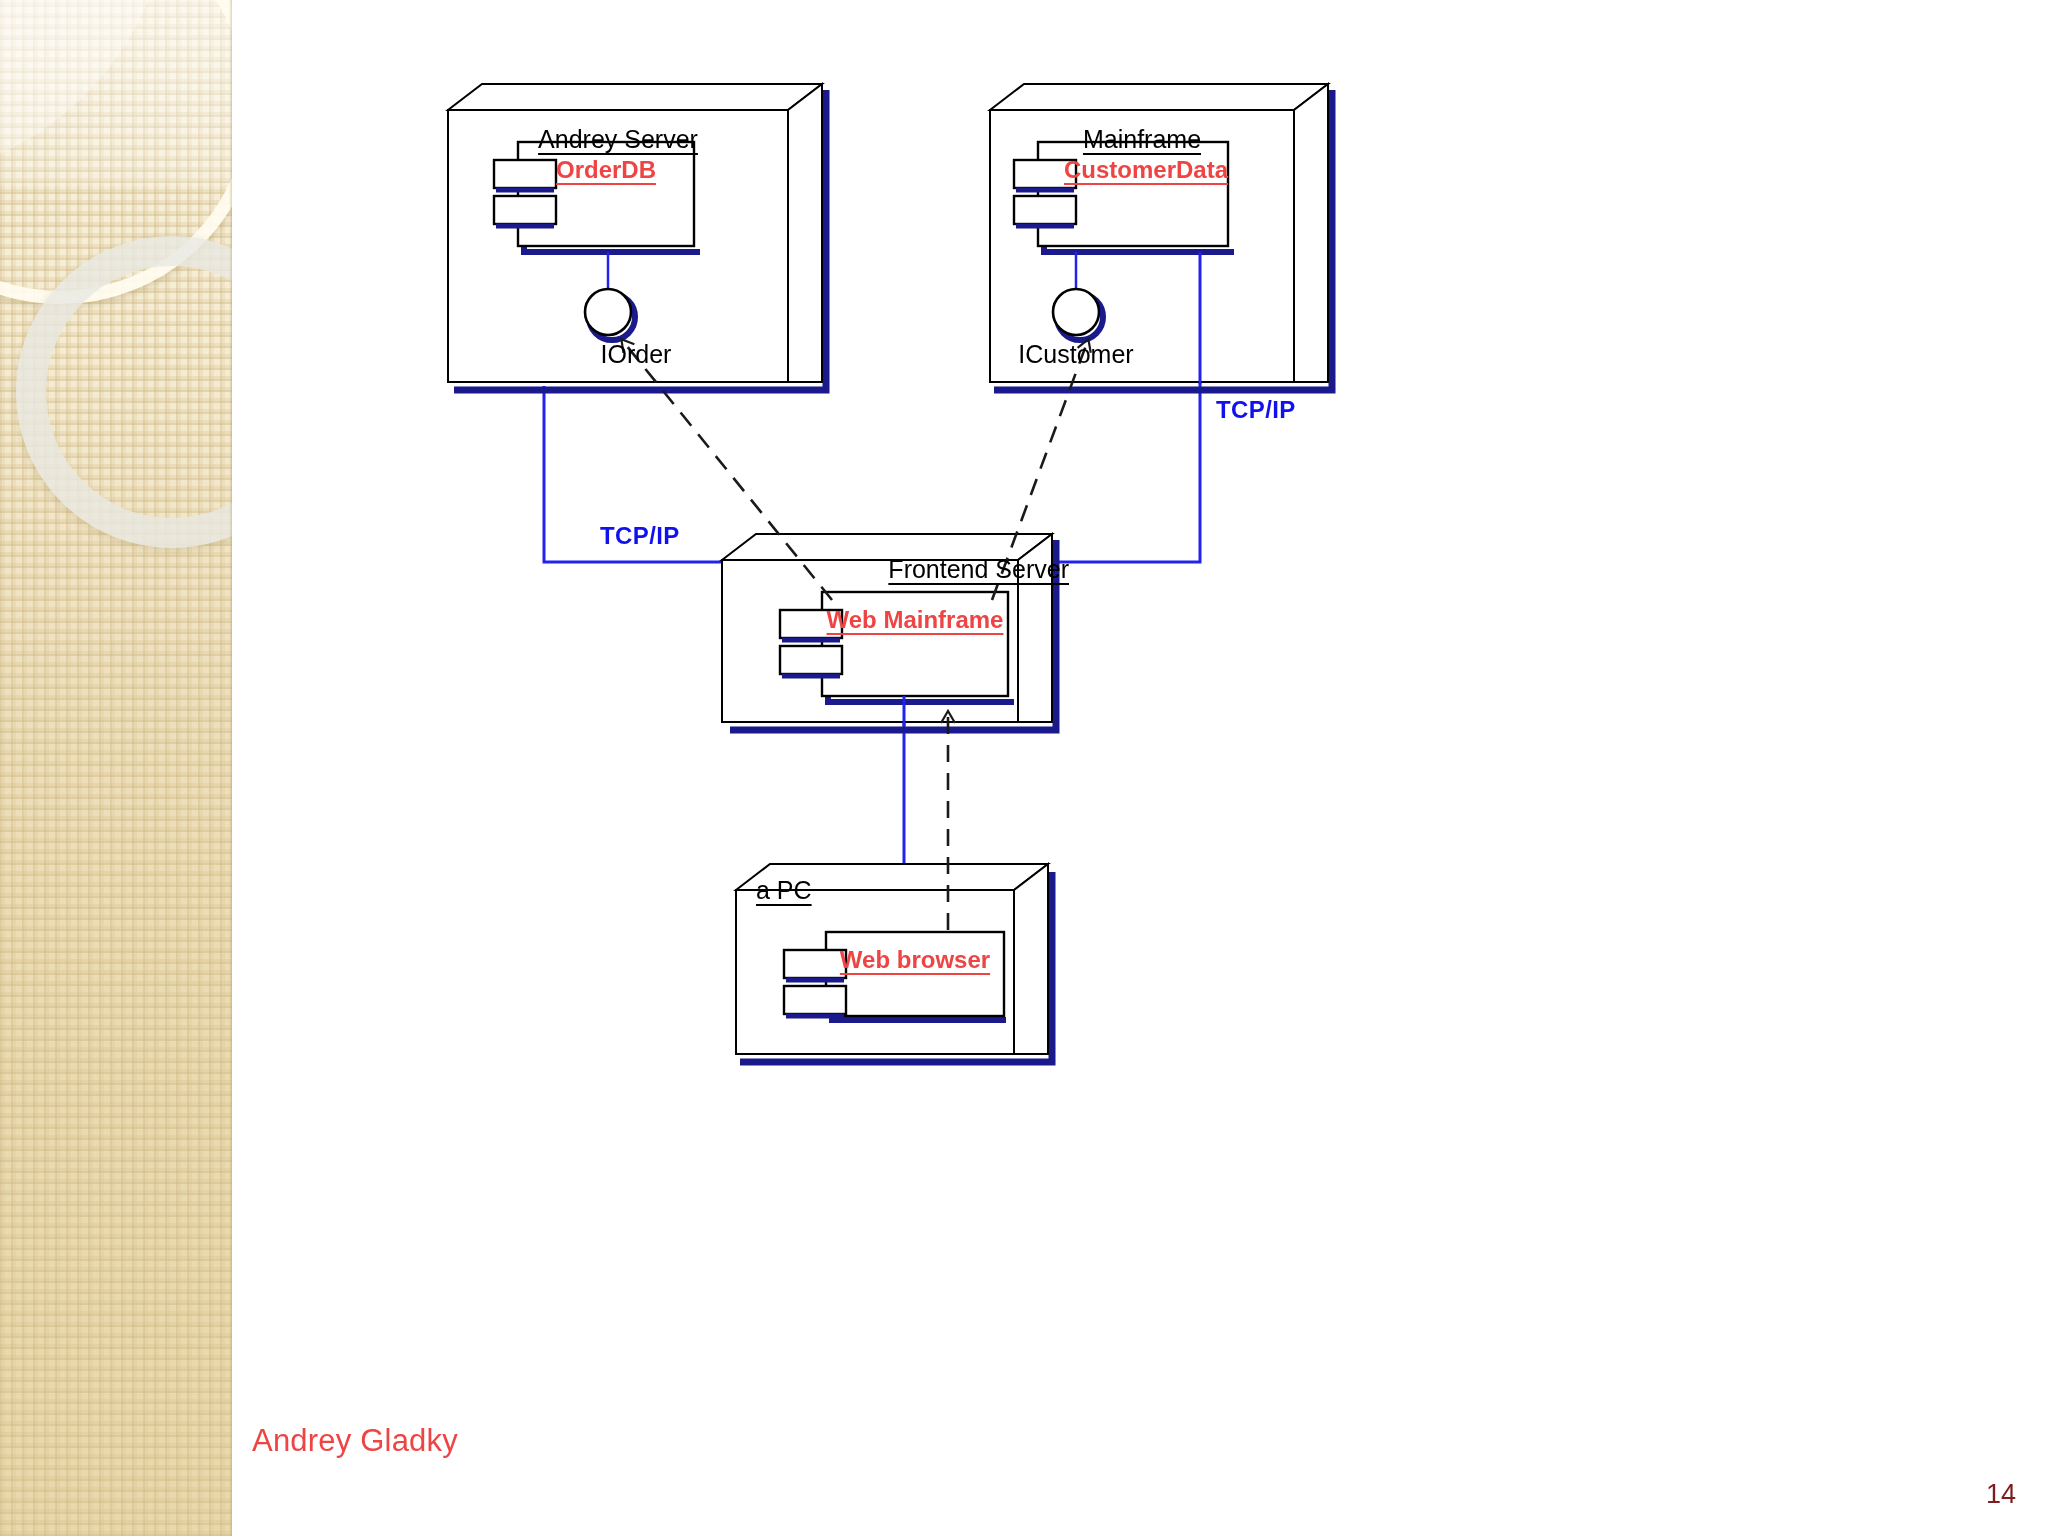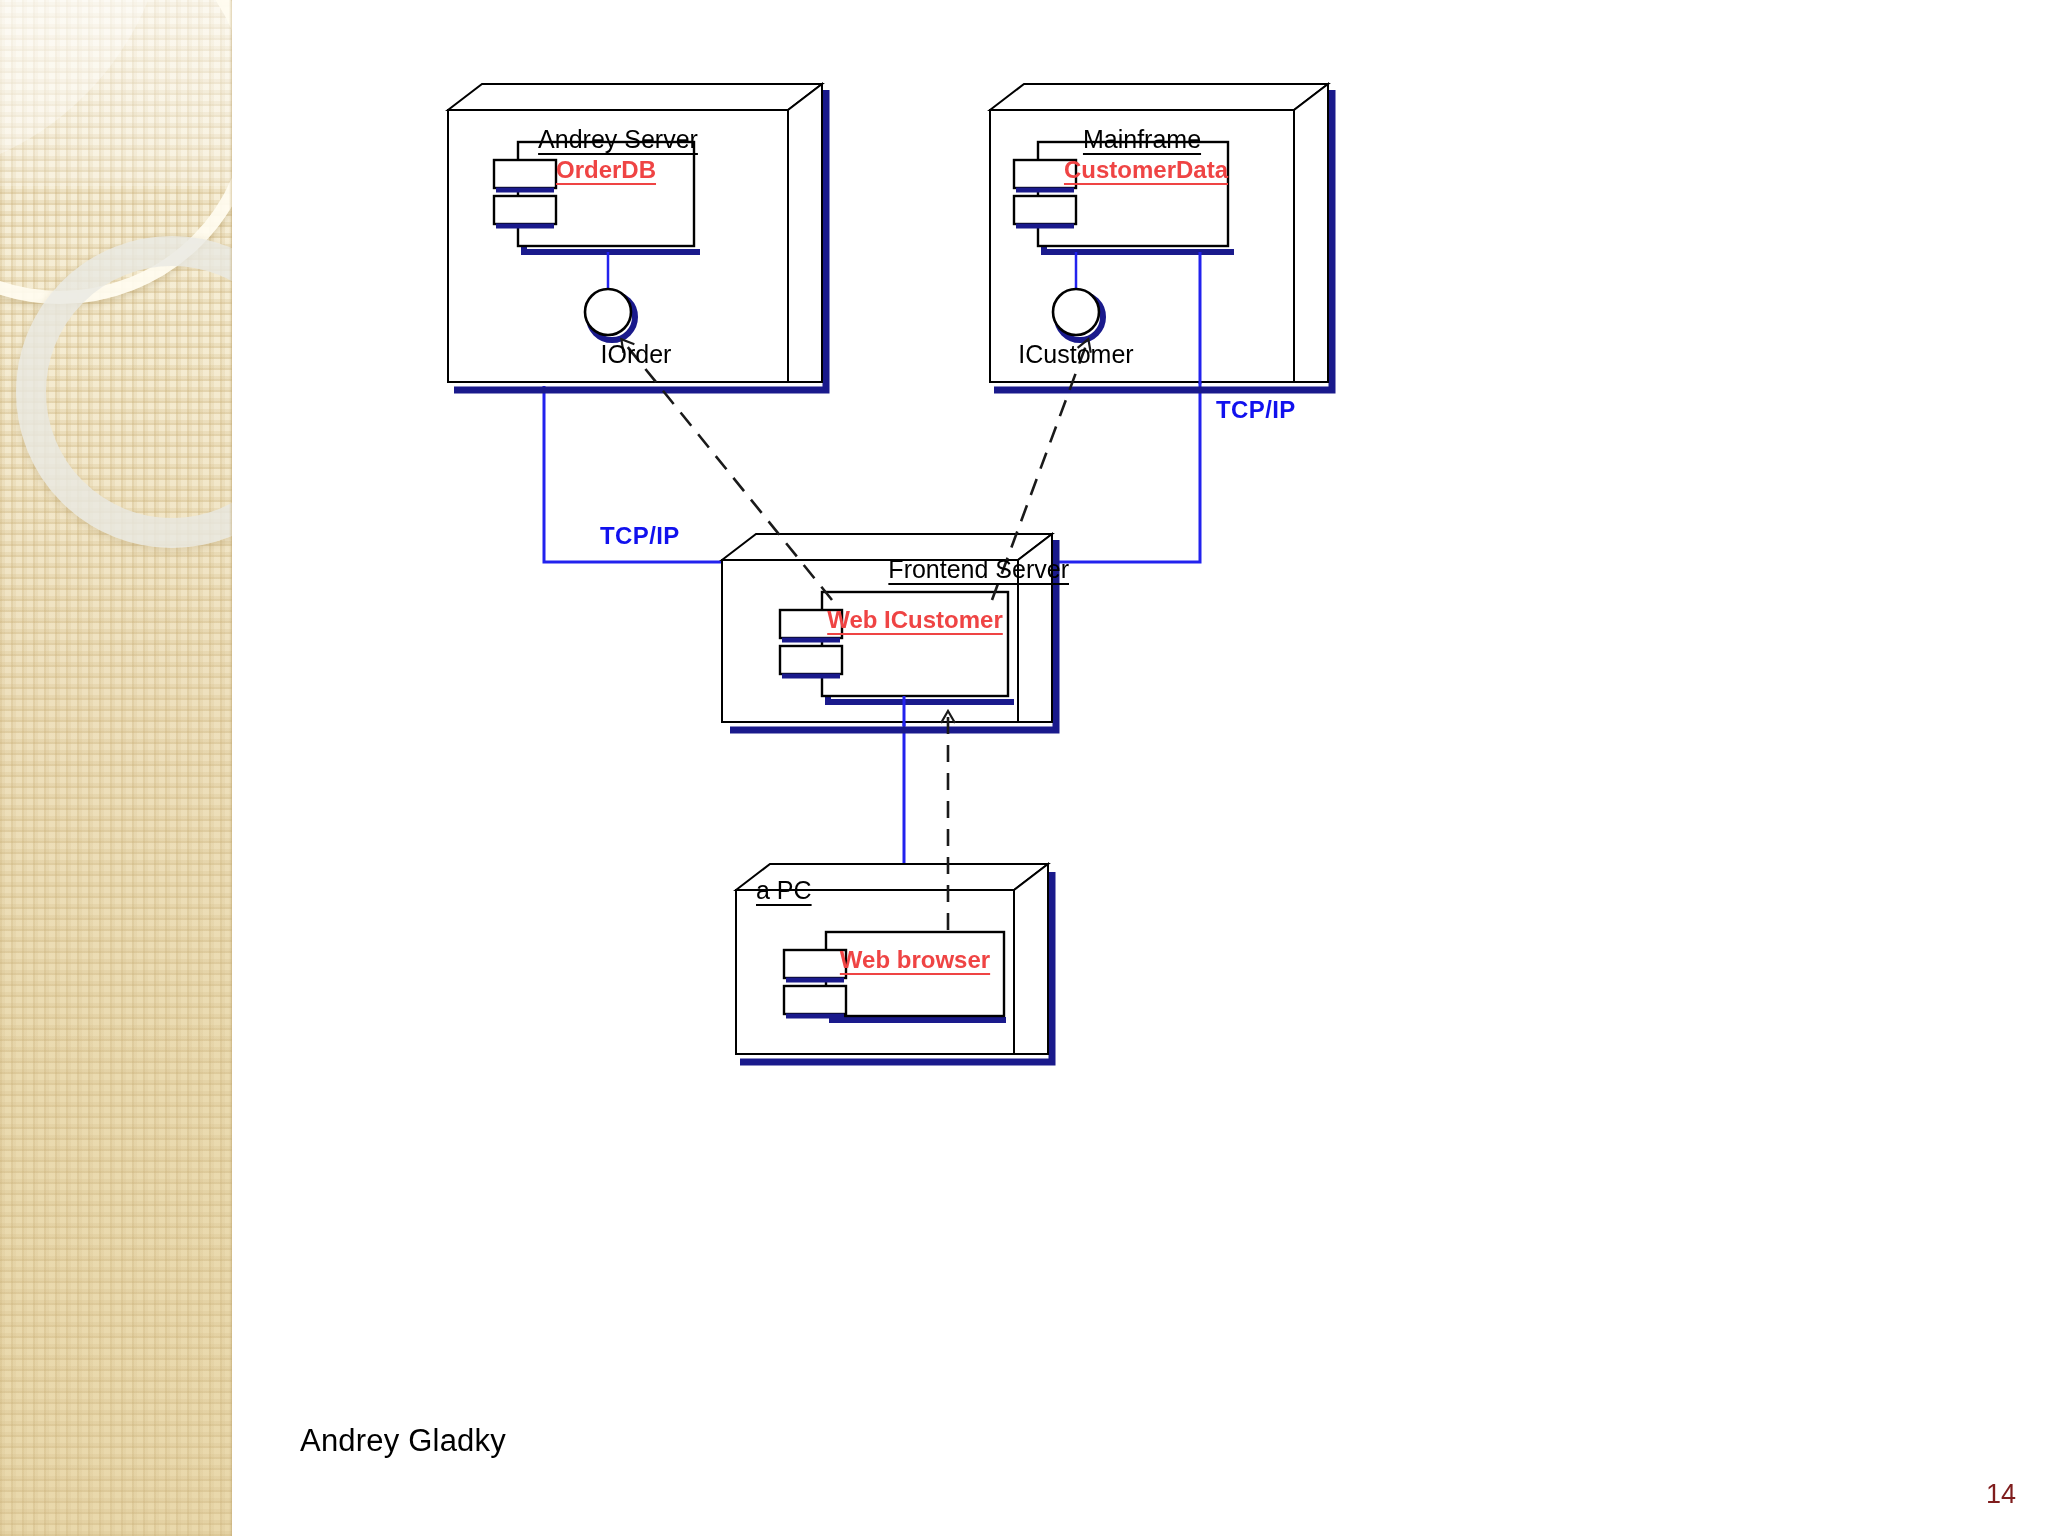--- a/index.html
+++ b/index.html
@@ -23,22 +23,22 @@
         box-shadow:0 3px 7px rgba(150,125,70,.28);}
   #sidebar .ringB{position:absolute;left:16px;top:236px;width:252px;height:252px;
         border-radius:50%;border:30px solid rgba(232,232,226,.80);
         box-shadow:0 3px 8px rgba(150,125,70,.22);}
   #sidebar .wedge{position:absolute;left:-160px;top:-110px;width:330px;height:290px;
         border-bottom-right-radius:330px;background:rgba(255,255,255,.30);}
   #sidebar .edge{position:absolute;right:0;top:0;width:3px;height:1536px;
         background:linear-gradient(to right,rgba(190,165,110,.0),rgba(190,165,110,.45));}
 
   
-  #footer{position:absolute;left:252px;bottom:34px;color:#000000;
-          font-size:31px;line-height:41px;letter-spacing:.2px;white-space:pre;margin-left:48px;}
+  #footer{position:absolute;left:252px;bottom:34px;color:#ef4444;
+          font-size:31px;line-height:41px;letter-spacing:.2px;white-space:pre;}
   #pagenum{position:absolute;right:32px;bottom:26px;color:#7f1d1d;font-size:27px;}
 
   
   #canvas{position:absolute;left:232px;top:0;width:1816px;height:1536px;}
   #canvas svg{position:absolute;left:0;top:0;}
   .lbl{position:absolute;white-space:nowrap;}
   .node-name{font-size:25px;color:#000;text-decoration:underline;
              text-underline-offset:5px;}
   .comp-name{font-size:24px;color:#ef4444;text-decoration:underline;
              text-underline-offset:5px;font-weight:bold;}
@@ -169,21 +169,21 @@
 
   <div class="lbl node-name" style="left:216px;top:125px;width:340px;text-align:center;">Andrey Server</div>
   <div class="lbl comp-name" style="left:286px;top:156px;width:176px;text-align:center;">OrderDB</div>
   <div class="lbl iface-name" style="left:372px;top:340px;transform:translateX(-50%);margin-left:32px;">IOrder</div>
 
   <div class="lbl node-name" style="left:758px;top:125px;width:304px;text-align:center;">Mainframe</div>
   <div class="lbl comp-name" style="left:806px;top:156px;width:190px;text-align:right;">CustomerData</div>
   <div class="lbl iface-name" style="left:844px;top:340px;transform:translateX(-50%);">ICustomer</div>
 
   <div class="lbl node-name" style="left:490px;top:555px;width:347px;text-align:right;">Frontend Server</div>
-  <div class="lbl comp-name" style="left:590px;top:606px;width:186px;text-align:center;">Web ICustomer</div>
+  <div class="lbl comp-name" style="left:590px;top:606px;width:186px;text-align:center;">Web Mainframe</div>
 
   <div class="lbl node-name" style="left:524px;top:876px;width:278px;text-align:left;">a PC</div>
   <div class="lbl comp-name" style="left:594px;top:946px;width:178px;text-align:center;">Web browser</div>
 
   <div class="lbl netlabel" style="left:368px;top:522px;">TCP/IP</div>
   <div class="lbl netlabel" style="left:984px;top:396px;">TCP/IP</div>
 </div>
 
 <div id="footer">
   <div>Andrey Gladky</div>

